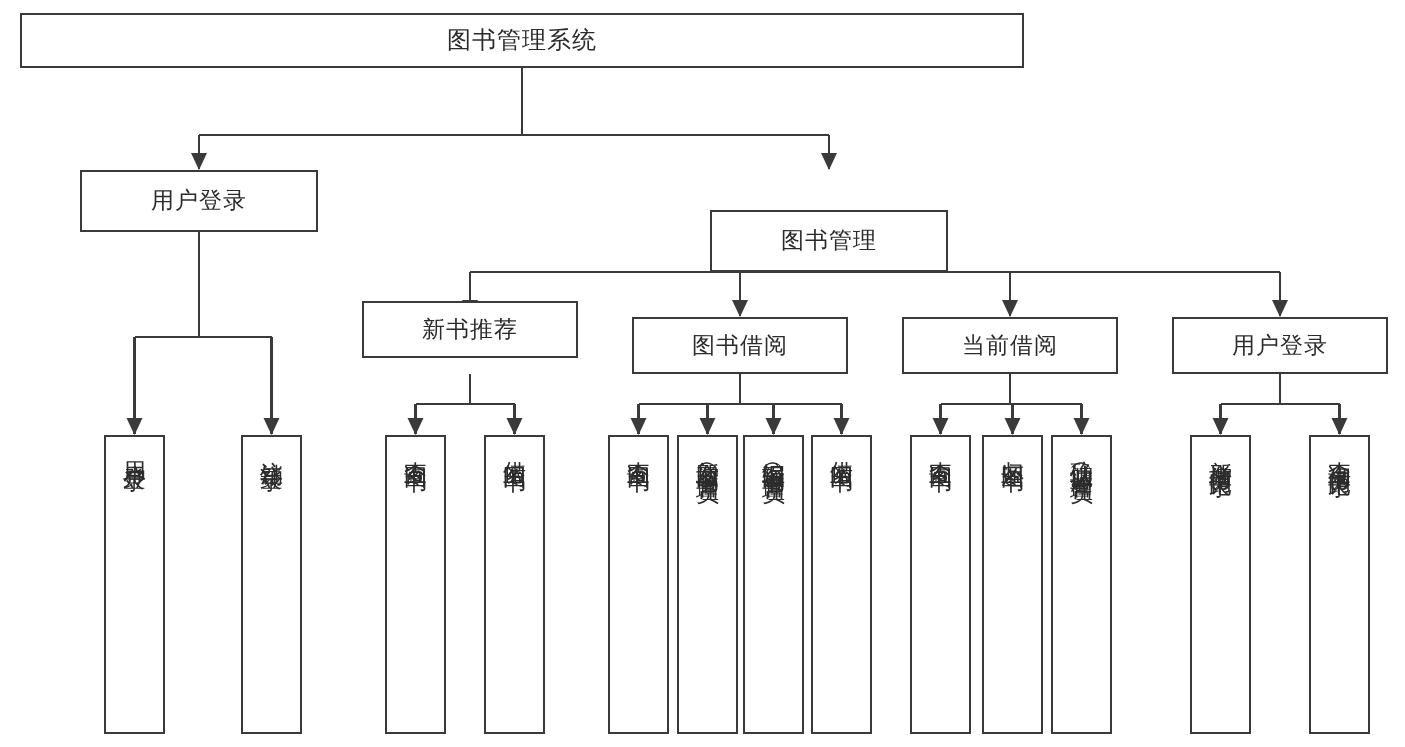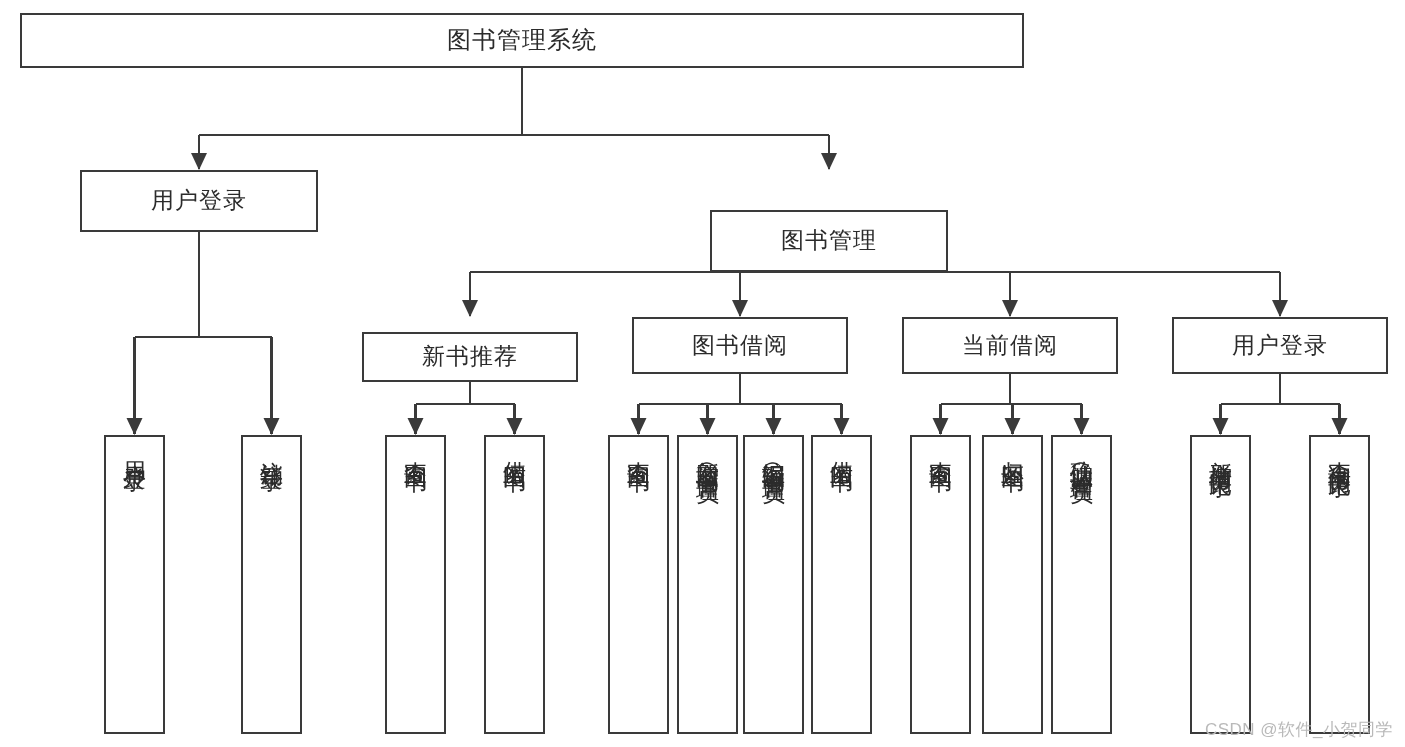--- a/index.html
+++ b/index.html
@@ -96,21 +96,21 @@
   <div id="nodes-layer">
       <div class="node root h-node" style="left: 20px; top: 13px; width: 1004px; height: 55px;">
         <span class="lbl">图书管理系统</span>
       </div>
       <div class="node h-node" style="left: 80px; top: 170px; width: 238px; height: 62px;">
         <span class="lbl">用户登录</span>
       </div>
       <div class="node h-node" style="left: 710px; top: 170px; width: 238px; height: 62px; margin-top: 40px;">
         <span class="lbl">图书管理</span>
       </div>
-      <div class="node h-node" style="left: 362px; top: 332px; width: 216px; height: 50px;">
+      <div class="node h-node" style="left: 362px; top: 301px; width: 216px; height: 57px;">
         <span class="lbl">新书推荐</span>
       </div>
       <div class="node h-node" style="left: 632px; top: 317px; width: 216px; height: 57px;">
         <span class="lbl">图书借阅</span>
       </div>
       <div class="node h-node" style="left: 902px; top: 317px; width: 216px; height: 57px;">
         <span class="lbl">当前借阅</span>
       </div>
       <div class="node h-node" style="left: 1172px; top: 317px; width: 216px; height: 57px;">
         <span class="lbl">用户登录</span>
@@ -148,14 +148,13 @@
       <div class="node v-node" style="left: 1051px; top: 435px; width: 61px; height: 299px;">
         <span class="lbl">确认归还（管理员）</span>
       </div>
       <div class="node v-node" style="left: 1190px; top: 435px; width: 61px; height: 299px;">
         <span class="lbl">新增借阅记录</span>
       </div>
       <div class="node v-node" style="left: 1309px; top: 435px; width: 61px; height: 299px;">
         <span class="lbl">查询借阅记录</span>
       </div>
     </div>
-  <div class="watermark">CSDN @软件_小贺同学</div>
 </div>
 
 </body></html>

